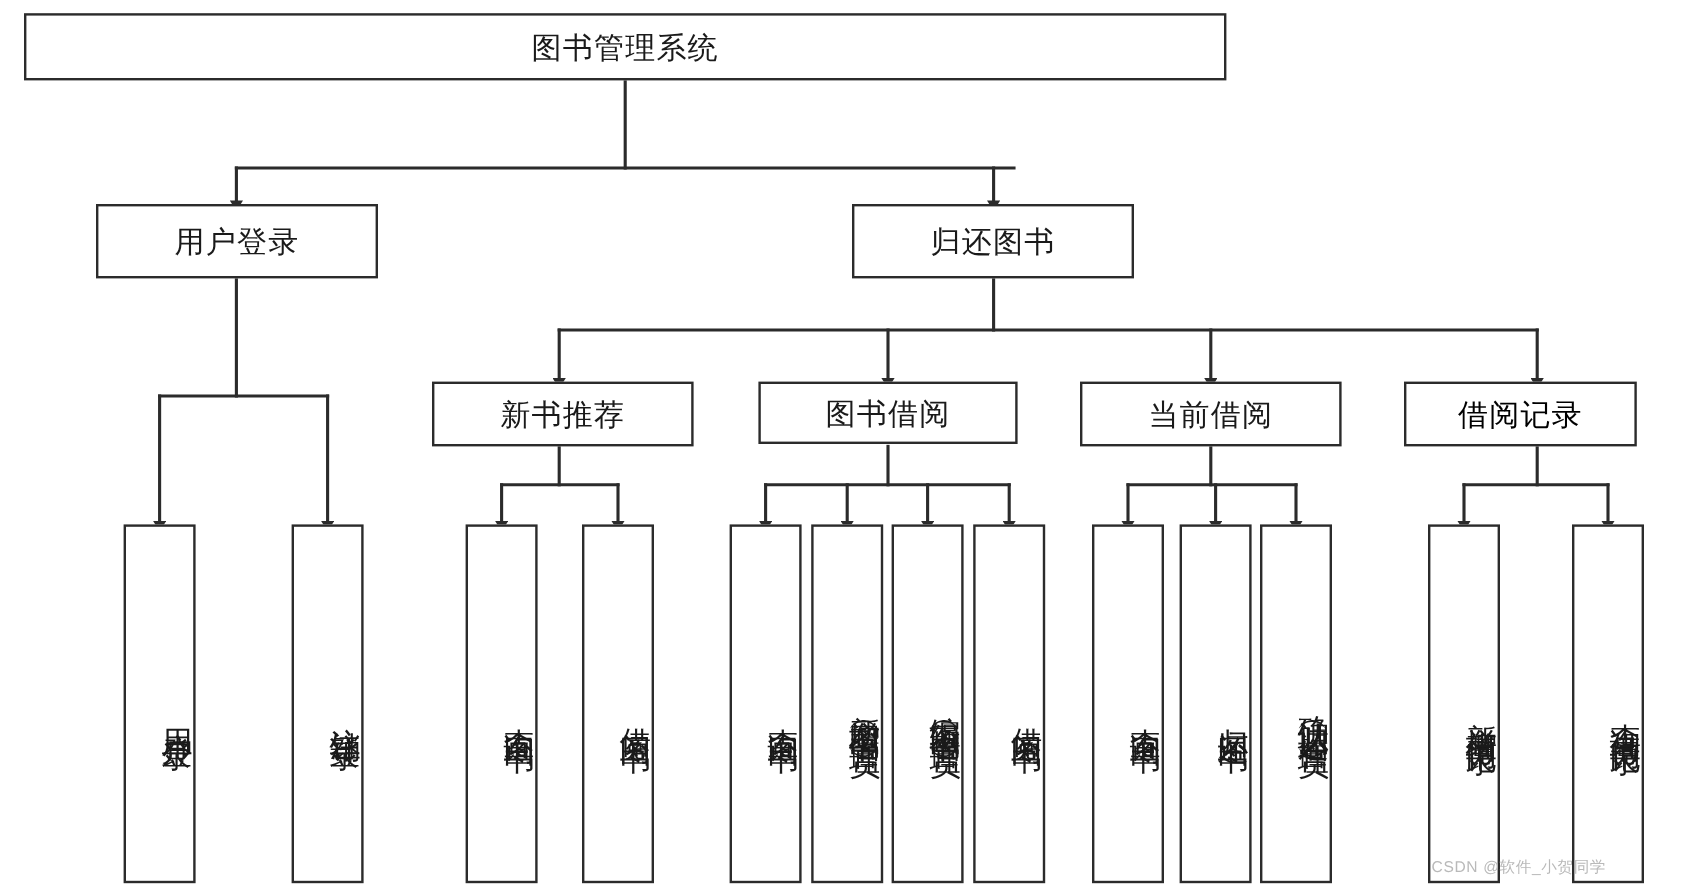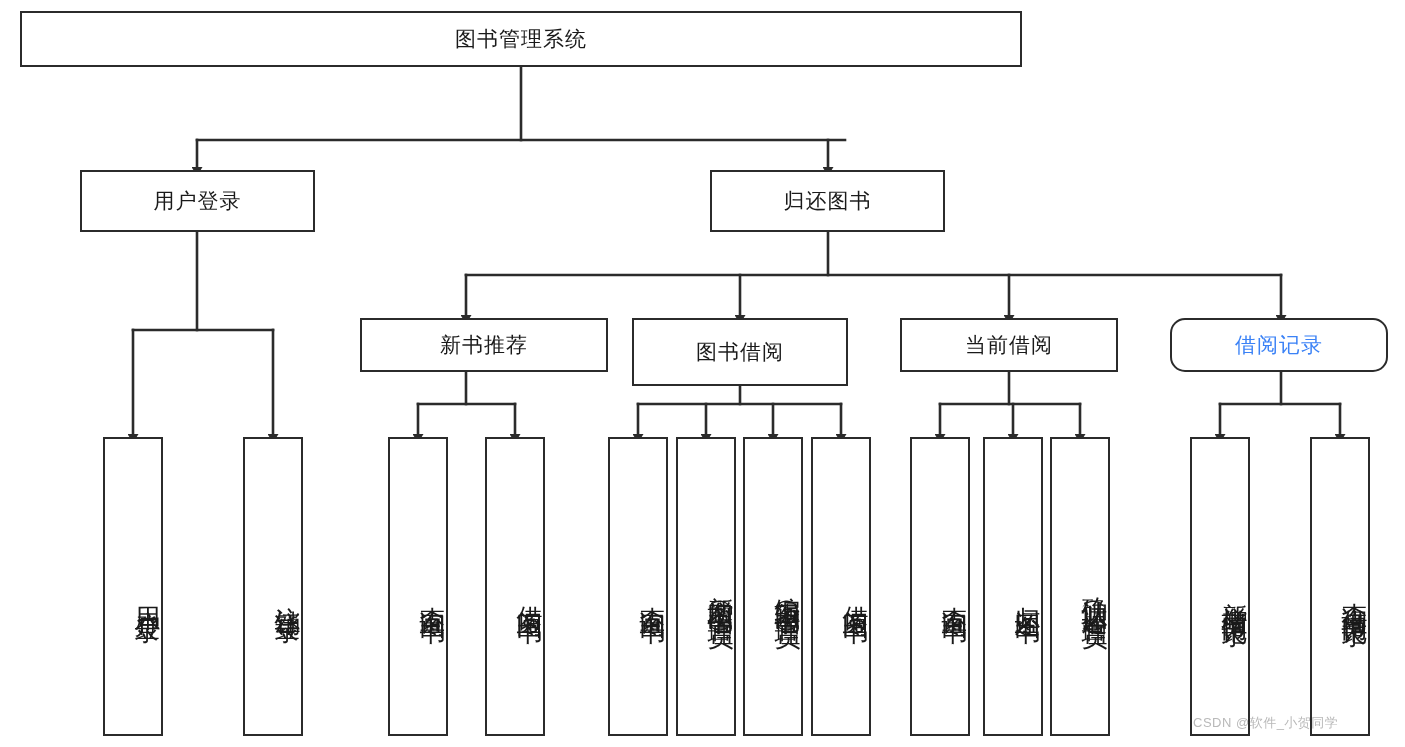--- a/index.html
+++ b/index.html
@@ -29,21 +29,21 @@
     position: absolute;
     box-sizing: border-box;
     background: #ffffff;
     border: 2px solid #2b2b2b;
     display: flex;
     align-items: center;
     justify-content: center;
     color: #1a1a1a;
   }
   .node.horiz {
-    font-size: 21px;
+    font-size: 25px;
     letter-spacing: 1px;
   }
   .node.vert {
     writing-mode: vertical-rl;
     text-orientation: upright;
     font-size: 26px;
     letter-spacing: 4px;
     line-height: 1;
     padding-top: 14px;
     align-items: flex-start;
@@ -122,30 +122,30 @@
     <span>图书管理系统</span>
   </div>
 
   <div class="node horiz" style="left: 80px; top: 170px; width: 235px; height: 62px; border-color: rgb(43, 43, 43); background: rgb(255, 255, 255); color: rgb(26, 26, 26);">
     <span>用户登录</span>
   </div>
   <div class="node horiz" style="left: 710px; top: 170px; width: 235px; height: 62px; border-color: rgb(43, 43, 43); background: rgb(255, 255, 255); color: rgb(26, 26, 26);">
     <span>归还图书</span>
   </div>
 
-  <div class="node horiz" style="left: 360px; top: 318px; width: 248px; height: 54px; border-color: rgb(43, 43, 43); background: rgb(255, 255, 255); color: rgb(26, 26, 26);">
+  <div class="node horiz" style="left: 360px; top: 318px; width: 218px; height: 54px; border-color: rgb(43, 43, 43); background: rgb(255, 255, 255); color: rgb(26, 26, 26);">
     <span>新书推荐</span>
   </div>
-  <div class="node horiz" style="left: 632px; top: 318px; width: 216px; height: 68px; border-color: rgb(43, 43, 43); background: rgb(255, 255, 255); color: rgb(26, 26, 26);">
+  <div class="node horiz" style="left: 632px; top: 318px; width: 216px; height: 52px; border-color: rgb(43, 43, 43); background: rgb(255, 255, 255); color: rgb(26, 26, 26);">
     <span>图书借阅</span>
   </div>
   <div class="node horiz" style="left: 900px; top: 318px; width: 218px; height: 54px; border-color: rgb(43, 43, 43); background: rgb(255, 255, 255); color: rgb(26, 26, 26);">
     <span>当前借阅</span>
   </div>
-  <div class="node horiz" style="left: 1170px; top: 318px; width: 218px; height: 54px; border-color: rgb(43, 43, 43); background: rgb(255, 255, 255); color: #3b82f6; border-radius: 15px;">
+  <div class="node horiz" style="left: 1170px; top: 318px; width: 194px; height: 54px; border-color: rgb(43, 43, 43); background: rgb(255, 255, 255); color: #000000;">
     <span>借阅记录</span>
   </div>
 
   <div class="node vert" style="left: 103px; top: 437px; width: 60px; height: 299px; border-color: rgb(43, 43, 43); background: rgb(255, 255, 255); color: rgb(26, 26, 26);">
     <span>用户登录</span>
   </div>
   <div class="node vert" style="left: 243px; top: 437px; width: 60px; height: 299px; border-color: rgb(43, 43, 43); background: rgb(255, 255, 255); color: rgb(26, 26, 26);">
     <span>注销登录</span>
   </div>
 

